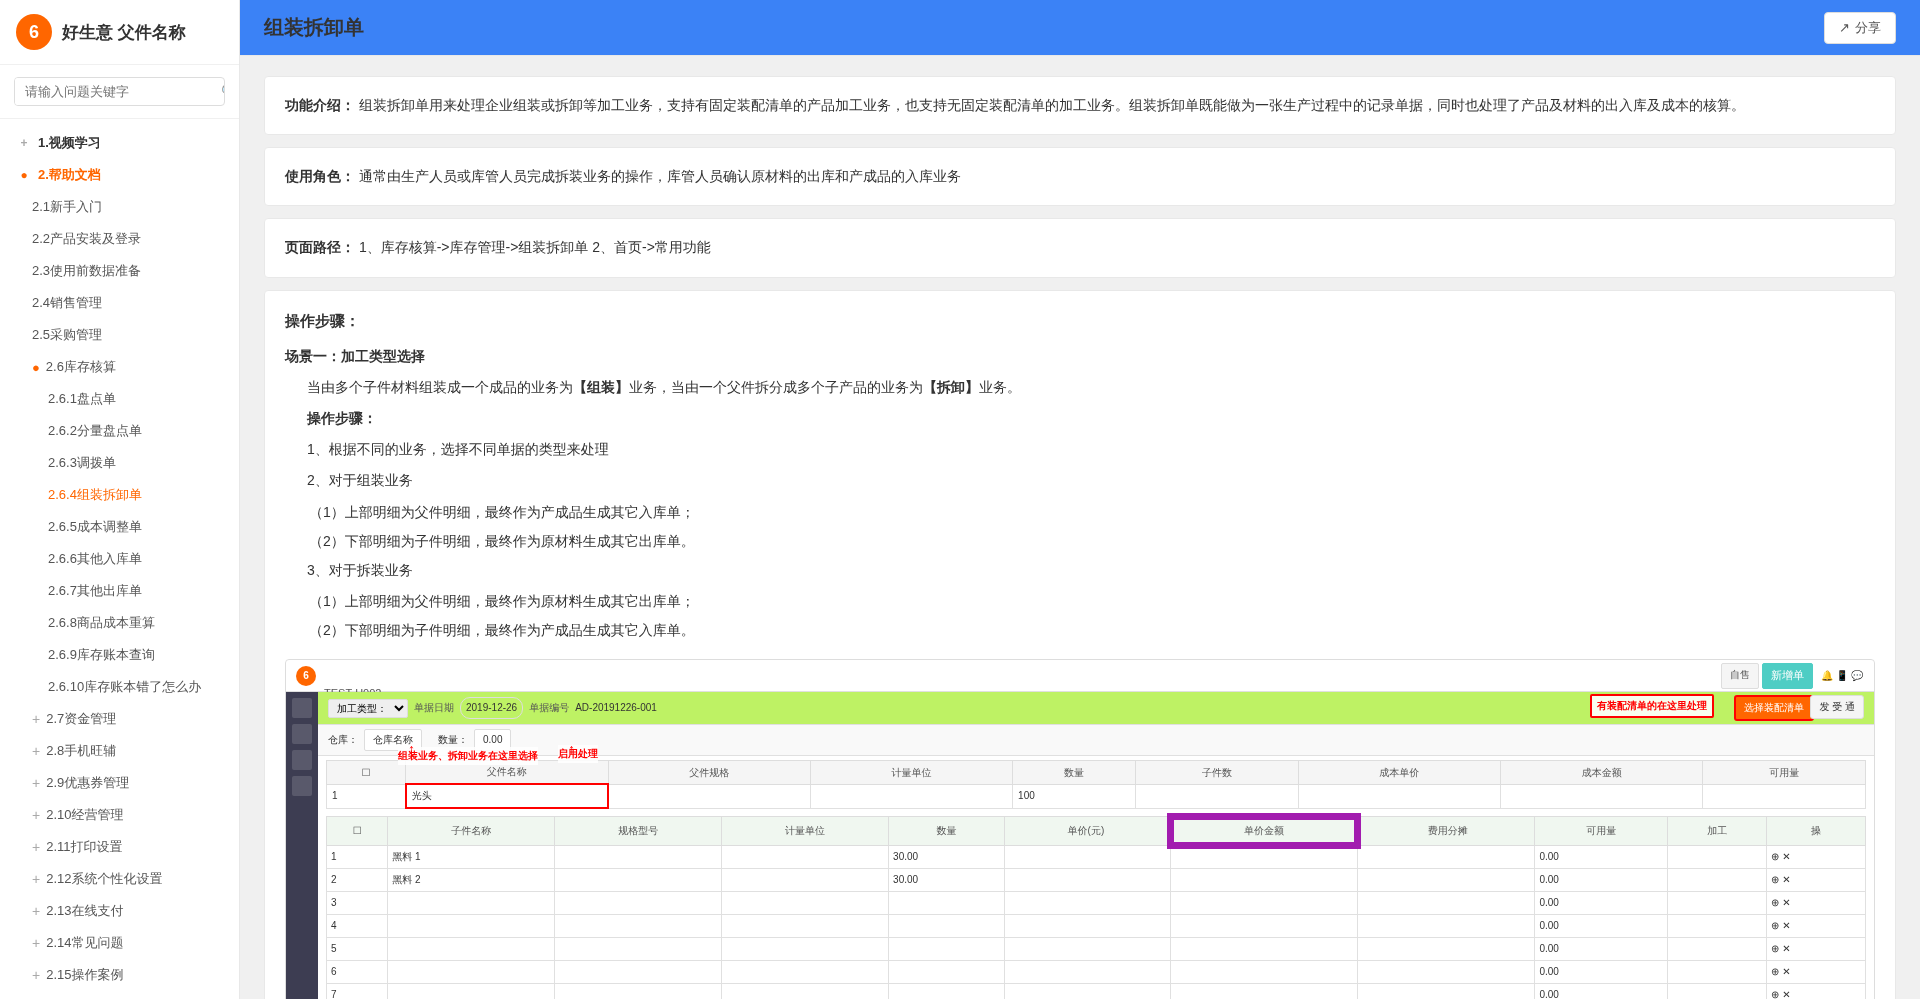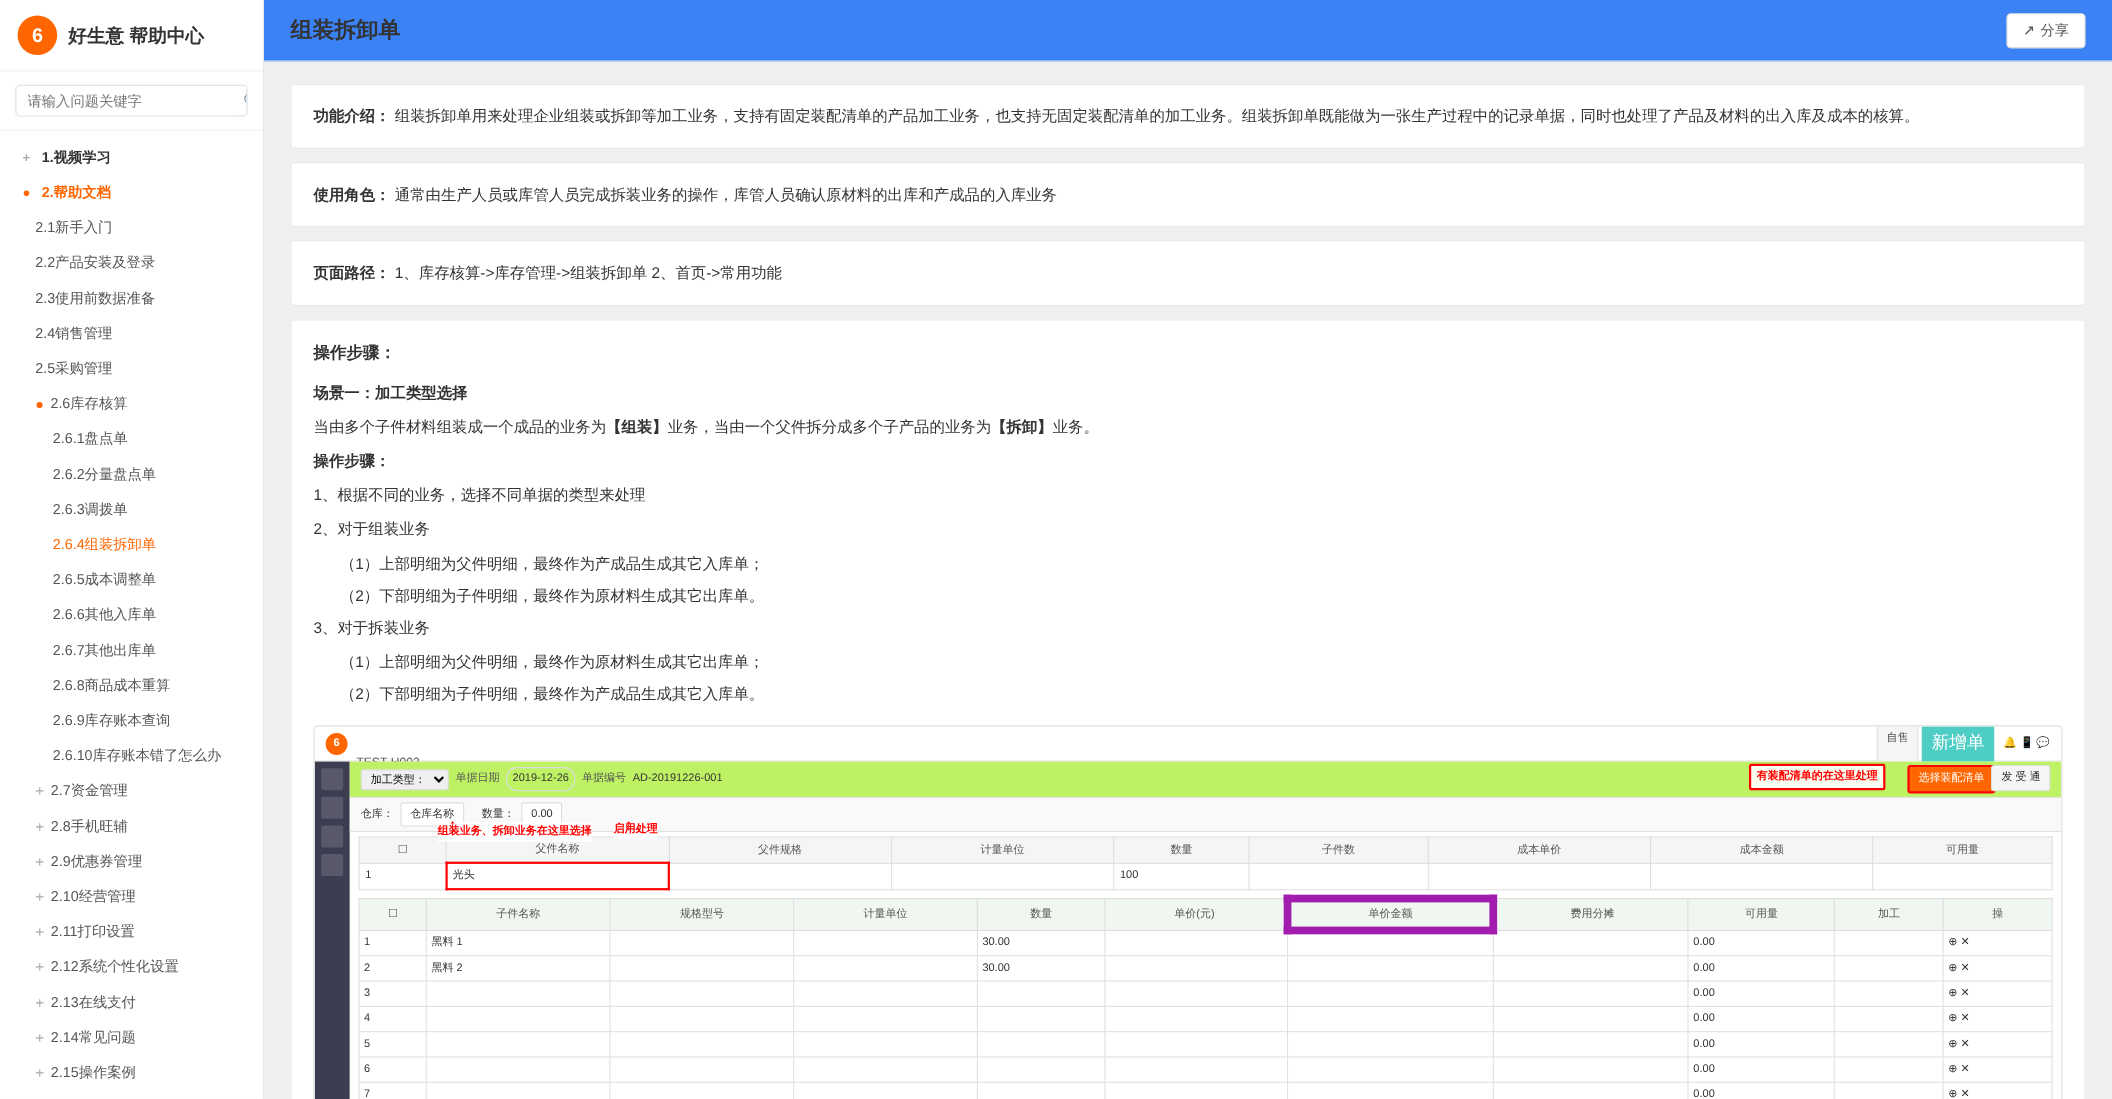--- a/index.html
+++ b/index.html
@@ -175,40 +175,40 @@
       font-size: 15px;
       margin-bottom: 10px;
     }
 
     .scene-heading {
       font-weight: bold;
       font-size: 14px;
       margin-bottom: 6px;
     }
 
-    .step-text { margin-bottom: 6px; }
+    .step-text { margin-bottom: 6px; margin-left: 22px; }
     .sub-step { padding-left: 24px; margin-bottom: 4px; }
 
     
     .screenshot-container {
       margin-top: 16px;
       border: 1px solid #ddd;
       border-radius: 4px;
       overflow: hidden;
       background: #fff;
       position: relative;
     }
   </style>
 </head>
 <body>
 
 <div class="sidebar">
   <div class="logo-area">
     <div class="logo-circle">6</div>
-    <span class="logo-text">好生意 帮助中心</span>
+    <span class="logo-text">好生意 父件名称</span>
   </div>
   <div class="search-area">
     <div class="search-box">
       <input type="text" placeholder="请输入问题关键字" style="">
       <button class="search-btn">🔍</button>
     </div>
   </div>
   <div class="nav-tree">
 
     <div class="nav-item level1">
@@ -360,21 +360,21 @@
       <div class="screenshot-container">
         <div style="background:#f0f0f0; padding: 0; position: relative; border-radius: 4px; overflow: hidden;">
 
           <div style="background:#fff; height:32px; display:flex; align-items:center; padding:0 10px; border-bottom:1px solid #e0e0e0; gap:8px; font-size:11px;">
             <div style="width:20px;height:20px;background:#f60;border-radius:50%;color:#fff;display:flex;align-items:center;justify-content:center;font-size:10px;font-weight:bold;">6</div>
             <span style="font-size:11px;color:#555;margin-top:36px;">TEST-H002</span>
             <span style="flex:1;"></span>
 
             <div style="display:flex;gap:3px;">
               <div style="padding:2px 8px;background:#f5f5f5;border:1px solid #ddd;border-radius:2px;font-size:10px;color:#555;">自售</div>
-              <div style="padding:2px 8px;background:#4ecdc4;border:1px solid #4ecdc4;border-radius:2px;font-size:16px;color:#fff;">新增单</div>
+              <div style="padding:2px 8px;background:#4ecdc4;border:1px solid #4ecdc4;border-radius:2px;font-size:11px;color:#fff;">新增单</div>
             </div>
             <span style="font-size:10px;color:#aaa;">🔔 📱 💬</span>
           </div>
 
           <div style="display:flex;">
 
             <div style="width:32px;background:#3d3d52;min-height:310px;display:flex;flex-direction:column;align-items:center;padding-top:6px;gap:6px;">
               <div style="width:20px;height:20px;background:rgba(255,255,255,0.15);border-radius:2px;"></div>
               <div style="width:20px;height:20px;background:rgba(255,255,255,0.15);border-radius:2px;"></div>
               <div style="width:20px;height:20px;background:rgba(255,255,255,0.15);border-radius:2px;"></div>

